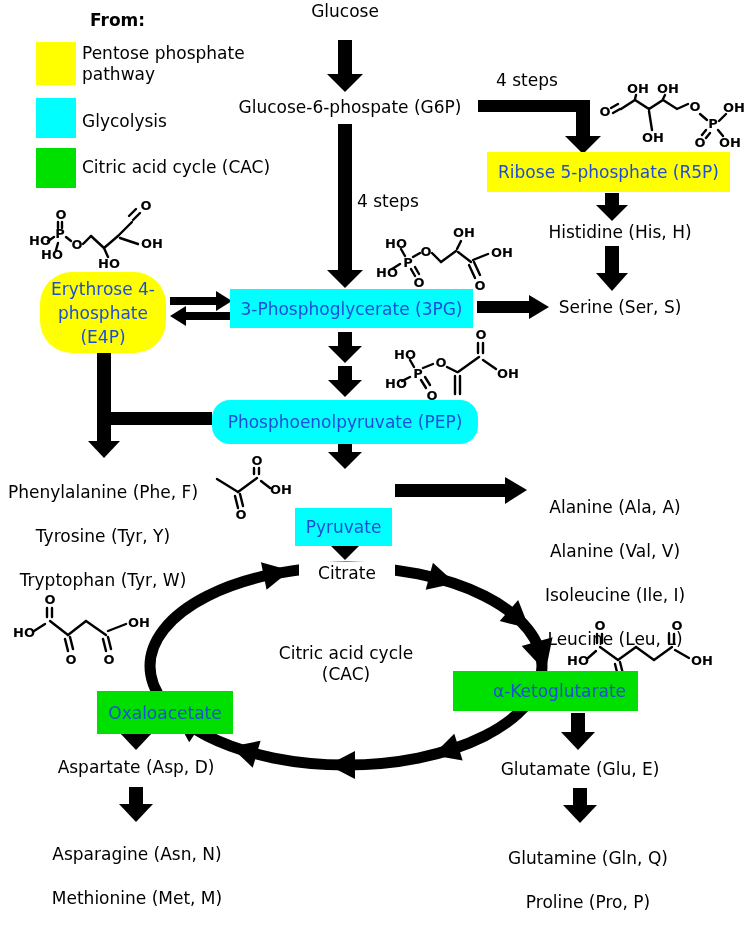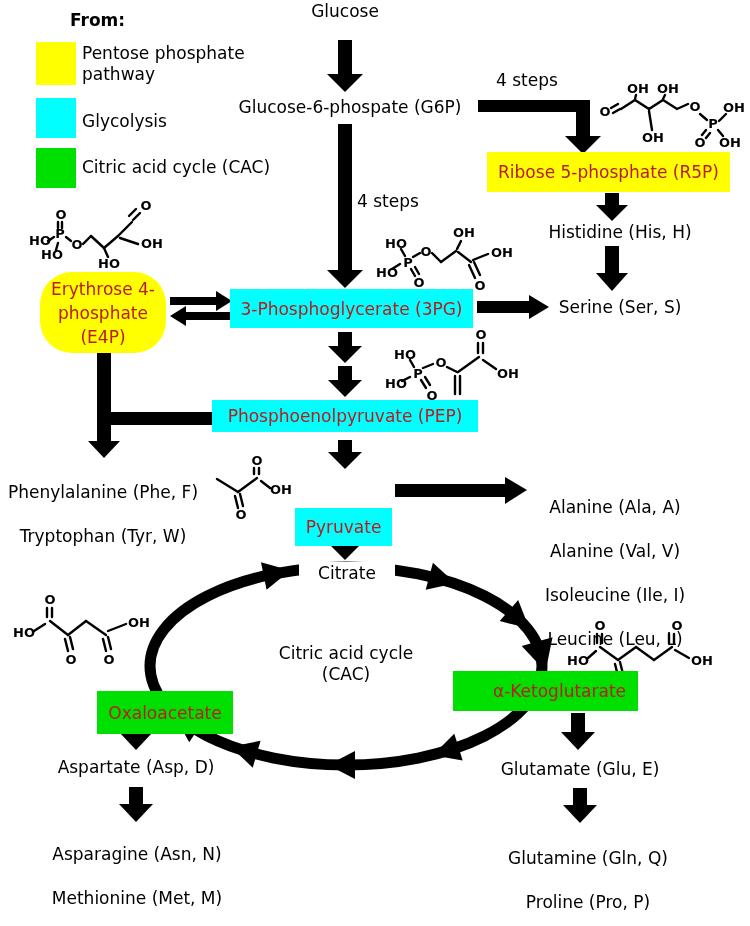--- a/index.html
+++ b/index.html
@@ -3,21 +3,21 @@
 <meta charset="utf-8">
 <style>
   html,body{margin:0;padding:0;background:#fff;}
   #canvas{position:relative;width:750px;height:926px;background:#fff;overflow:hidden;
           font-family:"DejaVu Sans","Liberation Sans",sans-serif;color:#000;}
   #gfx{position:absolute;left:0;top:0;z-index:1;}
   .lbl{position:absolute;z-index:2;font-size:17px;line-height:22px;text-align:center;
        white-space:pre-line;color:#000;}
   .bold{font-weight:bold;}
   .left{text-align:left;}
-  .box{position:absolute;z-index:2;font-size:17px;text-align:center;color:#b91c1c;
+  .box{position:absolute;z-index:2;font-size:17px;text-align:center;color:#1d4ed8;
        display:flex;align-items:center;justify-content:center;white-space:pre-line;}
   .yellow{background:#ffff00;}
   .cyan{background:#00ffff;}
   .green{background:#00e000;}
   .whitebg{background:#ffffff;}
   .swatch{position:absolute;z-index:2;}
   .list div{line-height:22px;}
   svg text{font-family:"DejaVu Sans","Liberation Sans",sans-serif;font-size:13px;
            font-weight:bold;fill:#000;text-anchor:middle;}
   svg .bond{stroke:#000;stroke-width:2.4;stroke-linecap:round;fill:none;}
@@ -248,21 +248,21 @@
         <line class="bond" x1="674" y1="643" x2="674" y2="634"></line>
     <line class="bond" x1="675" y1="650" x2="689" y2="658"></line>
     <text x="600" y="630">O</text>
     <text x="677" y="630">O</text>
     <text x="578" y="665">HO</text>
     <text x="702" y="665">OH</text>
     <text x="621" y="687">O</text>
   </g>
 </svg>
 
-  <div class="lbl bold left" style="left:70px;top:9px;">From:</div>
+  <div class="lbl bold left" style="left:90px;top:9px;">From:</div>
   <div class="swatch yellow" style="left:36px;top:42px;width:40px;height:43px;"></div>
   <div class="lbl left" style="left:82px;top:43px;line-height:21px;">Pentose phosphate
 pathway</div>
   <div class="swatch cyan" style="left:36px;top:98px;width:40px;height:40px;"></div>
   <div class="lbl left" style="left:82px;top:110px;">Glycolysis</div>
   <div class="swatch green" style="left:36px;top:148px;width:40px;height:40px;"></div>
   <div class="lbl left" style="left:82px;top:156px;">Citric acid cycle (CAC)</div>
 
   <div class="lbl" style="left:280px;top:0;width:130px;">Glucose</div>
   <div class="lbl" style="left:225px;top:96px;width:250px;">Glucose-6-phospate (G6P)</div>
@@ -274,27 +274,28 @@
   <div class="lbl" style="left:261px;top:643px;width:170px;line-height:21px;">Citric acid cycle
 (CAC)</div>
   <div class="lbl" style="left:36px;top:756px;width:200px;">Aspartate (Asp, D)</div>
   <div class="lbl" style="left:480px;top:758px;width:200px;">Glutamate (Glu, E)</div>
 
   <div class="box yellow" style="left:487px;top:152px;width:243px;height:40px;">Ribose 5-phosphate (R5P)</div>
   <div class="box yellow" style="left:40px;top:272px;width:126px;height:81px;line-height:24px;border-radius:32px;">Erythrose 4-
 phosphate
 (E4P)</div>
   <div class="box cyan" style="left:230px;top:289px;width:243px;height:39px;">3-Phosphoglycerate (3PG)</div>
-  <div class="box cyan" style="left:212px;top:400px;width:266px;height:32px;">Phosphoenolpyruvate (PEP)</div>
+  <div class="box cyan" style="left:212px;top:400px;width:266px;height:44px;border-radius:18px;">Phosphoenolpyruvate (PEP)</div>
   <div class="box cyan" style="left:295px;top:472px;width:97px;height:38px;margin-top:36px;">Pyruvate</div>
   <div class="box green" style="left:97px;top:668px;width:136px;height:43px;margin-top:23px;">Oxaloacetate</div>
   <div class="box green" style="left:453px;top:671px;width:157px;height:40px;padding-left:28px;">α-Ketoglutarate</div>
 
   <div class="lbl list" style="left:0px;top:459px;width:206px;">
     <div>Phenylalanine (Phe, F)</div>
+    <div>Tyrosine (Tyr, Y)</div>
     <div>Tryptophan (Tyr, W)</div>
   </div>
   <div class="lbl list" style="left:530px;top:474px;width:170px;">
     <div>Alanine (Ala, A)</div>
     <div>Alanine (Val, V)</div>
     <div>Isoleucine (Ile, I)</div>
     <div>Leucine (Leu, L)</div>
   </div>
   <div class="lbl list" style="left:37px;top:821px;width:200px;">
     <div>Asparagine (Asn, N)</div>

